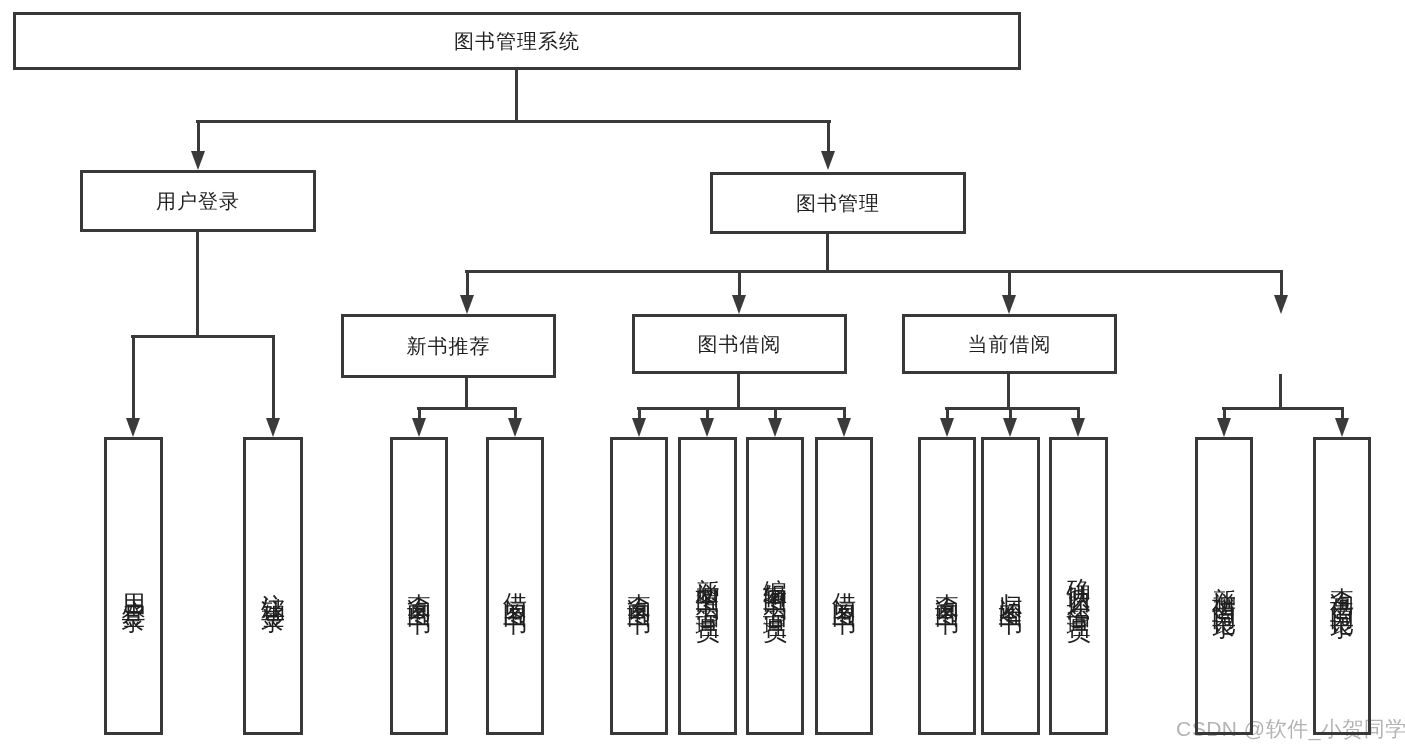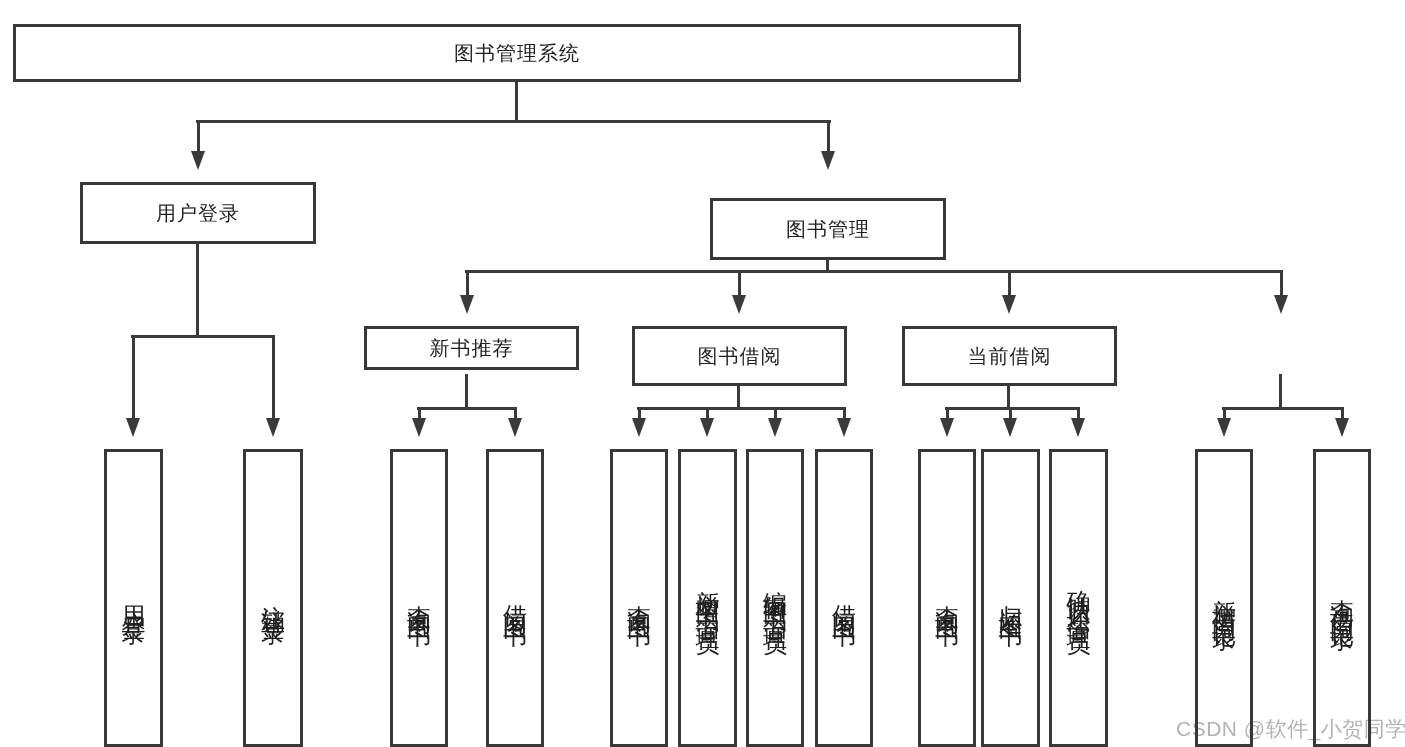--- a/index.html
+++ b/index.html
@@ -19,21 +19,20 @@
     color:var(--text);
   }
   .box{
     position:absolute;
     box-sizing:border-box;
     background:#fff;
     border:3px solid var(--box-border);
     display:flex;
     align-items:center;
     justify-content:center;
-    margin-top:12px;
   }
   .box.h span{
     font-size:20px;
     letter-spacing:1px;
     white-space:nowrap;
     color:var(--text);
   }
   .box.v span{
     writing-mode:vertical-rl;
     text-orientation:mixed;
@@ -171,30 +170,30 @@
     <div class="arrow" style="left: 1334px; top: 407px; height: 30px;">
       <div class="shaft"></div>
       <div class="head"></div>
     </div>
     <div class="box h" style="left: 13px; top: 12px; width: 1008px; height: 58px;">
       <span>图书管理系统</span>
     </div>
     <div class="box h" style="left: 80px; top: 170px; width: 236px; height: 62px;">
       <span>用户登录</span>
     </div>
-    <div class="box h" style="left: 710px; top: 186px; width: 236px; height: 62px;">
+    <div class="box h" style="left: 710px; top: 172px; width: 256px; height: 62px;">
       <span>图书管理</span>
     </div>
     <div class="box v" style="left: 104px; top: 437px; width: 59px; height: 298px;">
       <span>用户登录</span>
     </div>
     <div class="box v" style="left: 243px; top: 437px; width: 60px; height: 298px;">
       <span>注销登录</span>
     </div>
-    <div class="box h" style="left: 364px; top: 314px; width: 215px; height: 44px;">
+    <div class="box h" style="left: 341px; top: 314px; width: 215px; height: 64px;">
       <span>新书推荐</span>
     </div>
     <div class="box h" style="left: 902px; top: 314px; width: 215px; height: 60px;">
       <span>当前借阅</span>
     </div>
     <div class="box h" style="left: 632px; top: 314px; width: 215px; height: 60px;">
       <span>图书借阅</span>
     </div>
     <div class="box v" style="left: 390px; top: 437px; width: 58px; height: 298px;">
       <span>查询图书</span>

